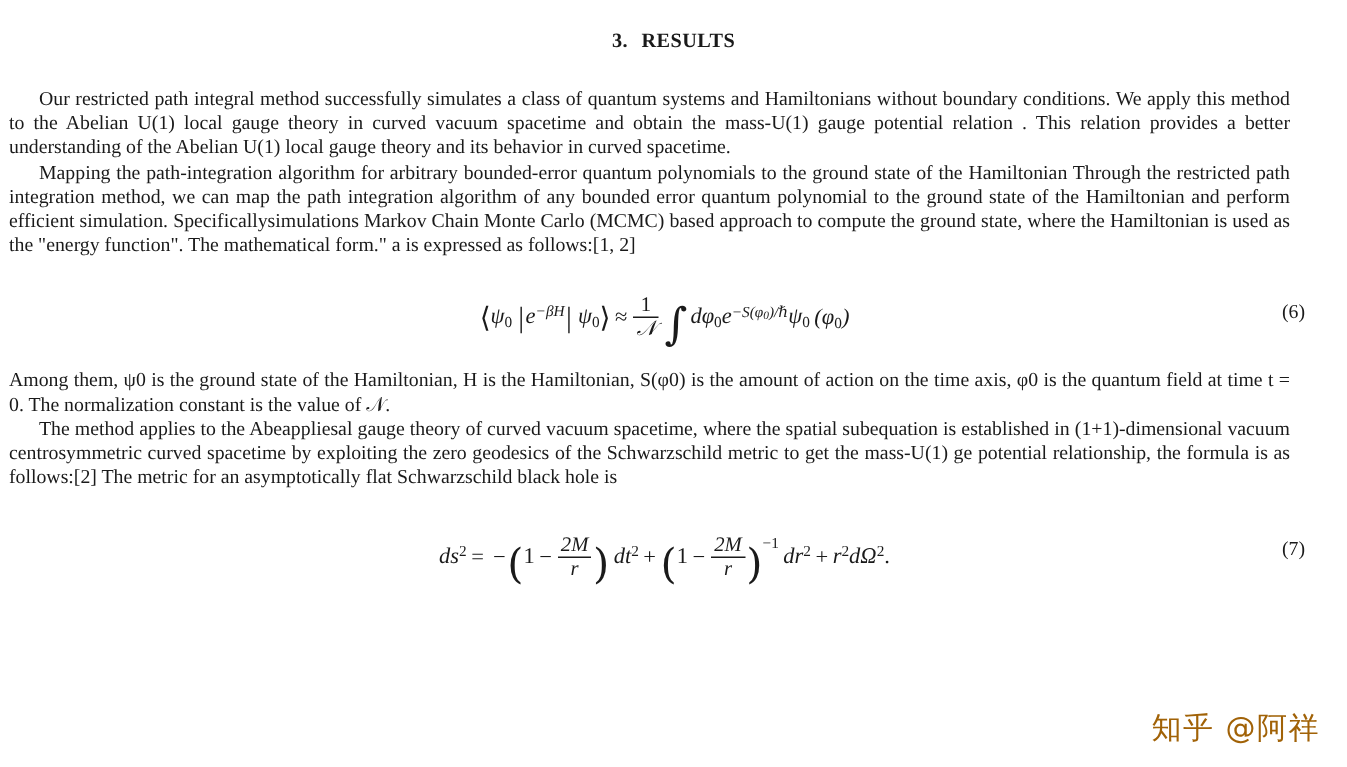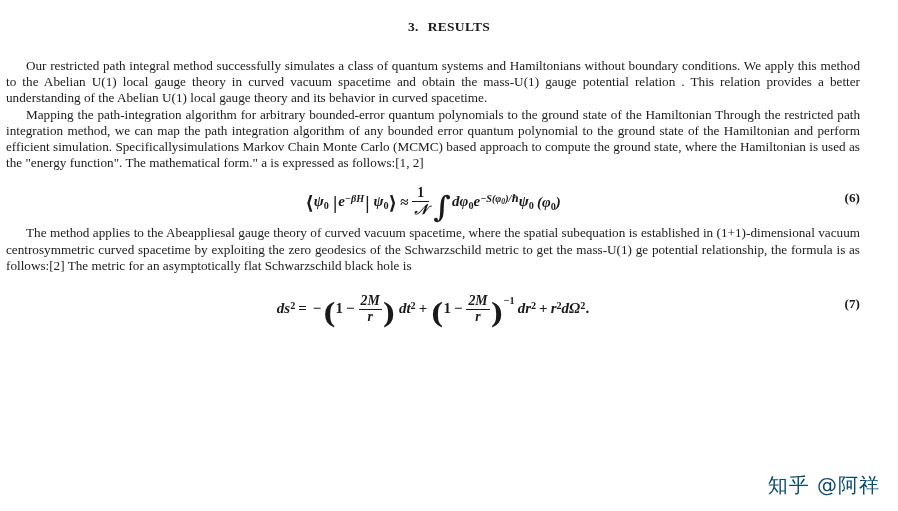--- a/index.html
+++ b/index.html
@@ -54,22 +54,21 @@
     text-align: justify;
     text-justify: inter-word;
     hyphens: none;
   }
   p.indent { text-indent: 20px; }
 
   
   .eq-block {
     position: relative;
     width: 854px;
-    margin: 0;
-    font-weight: bold;
+    margin: 10px;
   }
   .eq-center {
     text-align: center;
     font-size: 15px;
     line-height: 1;
     white-space: nowrap;
   }
   .eq-num {
     position: absolute;
     right: 0;
@@ -161,27 +160,28 @@
 
     <p class="para indent">Mapping the path-integration algorithm for arbitrary bounded-error quantum polynomials to the ground state of the Hamiltonian Through the restricted path integration method, we can map the path integration algorithm of any bounded error quantum polynomial to the ground state of the Hamiltonian and perform efficient simulation. Specificallysimulations Markov Chain Monte Carlo (MCMC) based approach to compute the ground state, where the Hamiltonian is used as the "energy function". The mathematical form." a is expressed as follows:[1, 2]</p>
 
     <div class="eq-block" style="height:54px;">
       <div class="eq-center" style="padding-top:15px;">
         <span class="angl">⟨</span><span class="mi">ψ</span><sub class="ms">0</sub><span class="thin"></span><span class="vbar">|</span><span class="mi">e</span><sup class="ms" style="font-style:italic;">−βH</sup><span class="vbar">|</span><span class="thin"></span><span class="mi">ψ</span><sub class="ms">0</sub><span class="angl">⟩</span><span class="op">≈</span><span class="frac"><span class="num">1</span><span class="den scriptN">𝒩</span></span><span class="intg">∫</span><span class="mi">dφ</span><sub class="ms">0</sub><span class="mi">e</span><sup class="ms" style="font-style:italic;">−S(φ<span style="font-size:0.75em;vertical-align:-0.25em;">0</span>)/ℏ</sup><span class="mi">ψ</span><sub class="ms">0</sub><span class="thin"></span><span class="mi">(φ<sub class="ms">0</sub>)</span>
       </div>
       <span class="eq-num">(6)</span>
     </div>
 
+    <p class="para"><span>Among them, ψ0 is the ground state of the Hamiltonian, H is the Hamiltonian, S(φ0) is the amount of action on the time axis, φ0 is the quantum field at time t = 0. The normalization constant is the value of 𝒩.</span></p>
 
     <p class="para indent">The method applies to the Abeappliesal gauge theory of curved vacuum spacetime, where the spatial subequation is established in (1+1)-dimensional vacuum centrosymmetric curved spacetime by exploiting the zero geodesics of the Schwarzschild metric to get the mass-U(1) ge potential relationship, the formula is as follows:[2] The metric for an asymptotically flat Schwarzschild black hole is</p>
 
     <div class="eq-block" style="height:60px;">
       <div class="eq-center" style="padding-top:20px;">
         <span class="mi">ds</span><sup class="ms">2</sup><span class="op">=</span><span class="op" style="margin-right:1px;">−</span><span class="bigpar">(</span><span class="mn">1</span><span class="op">−</span><span class="frac"><span class="num mi">2M</span><span class="den mi">r</span></span><span class="bigpar">)</span><span class="thin"></span><span class="mi">dt</span><sup class="ms">2</sup><span class="op">+</span><span class="bigpar">(</span><span class="mn">1</span><span class="op">−</span><span class="frac"><span class="num mi">2M</span><span class="den mi">r</span></span><span class="bigpar">)</span><sup class="ms" style="vertical-align:0.95em;">−1</sup><span class="thin"></span><span class="mi">dr</span><sup class="ms">2</sup><span class="op">+</span><span class="mi">r</span><sup class="ms">2</sup><span class="mi">dΩ</span><sup class="ms">2</sup><span class="mn">.</span>
       </div>
       <span class="eq-num">(7)</span>
     </div>
 
   </div>
 
-  <div class="watermark" style="color: #0c4a6e;">知乎 @阿祥</div>
+  <div class="watermark" style="color: #a16207;">知乎 @阿祥</div>
 
 </div>
 
 </body></html>

